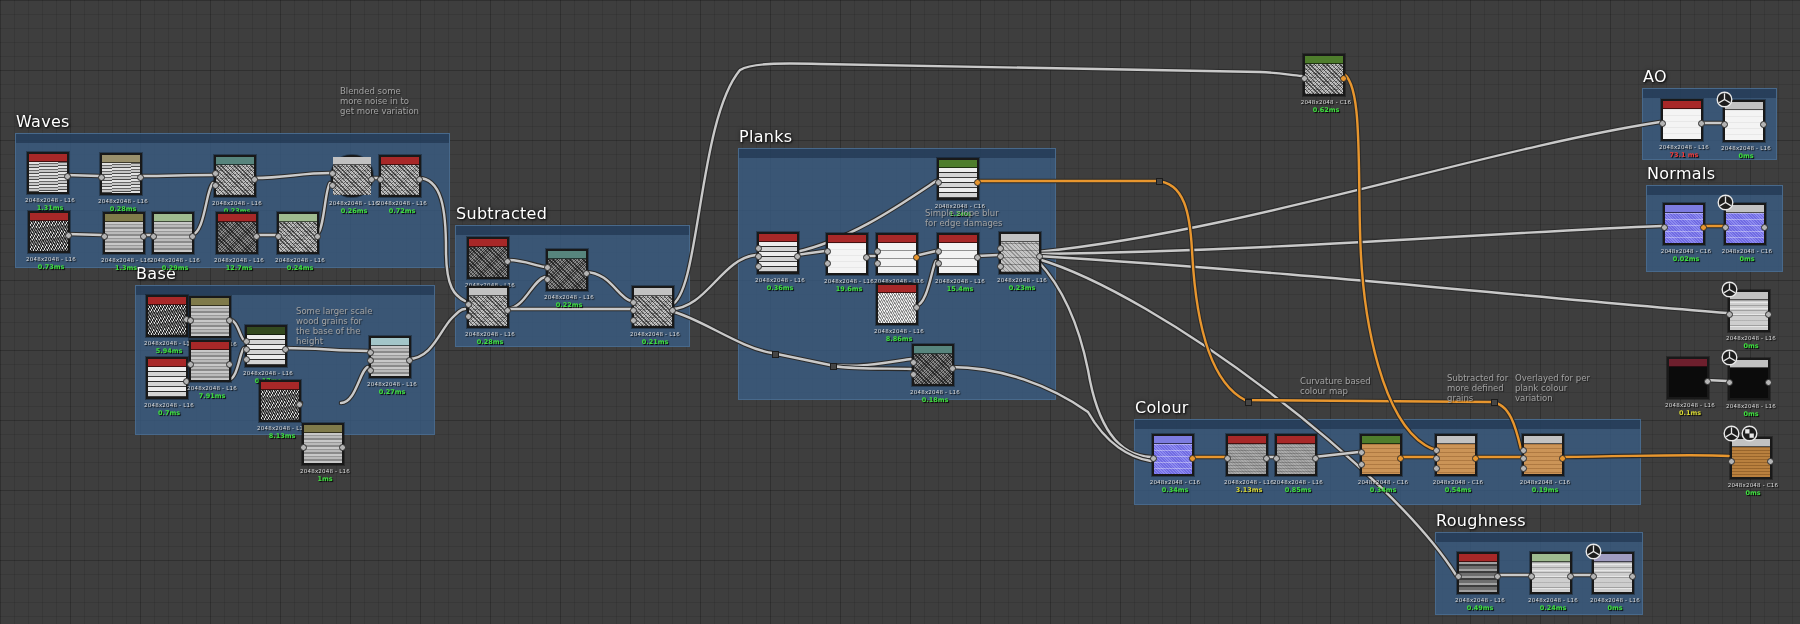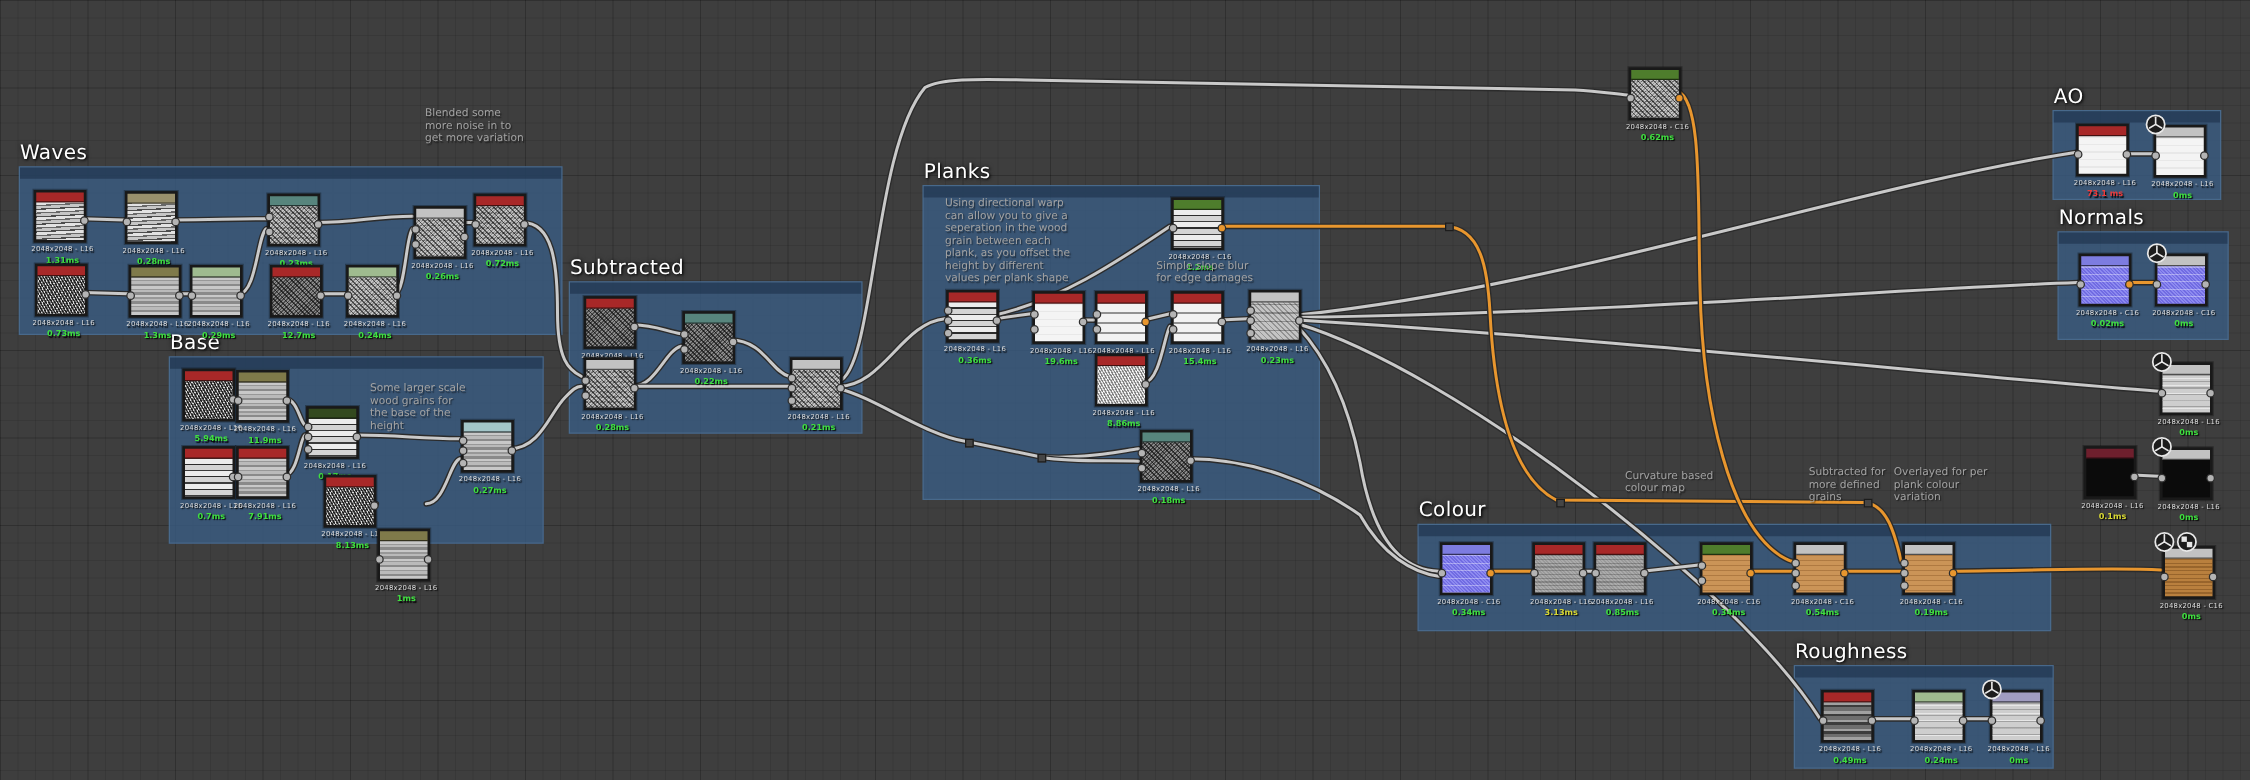--- a/index.html
+++ b/index.html
@@ -218,21 +218,21 @@
       <div class="hd" style="background: rgb(87, 133, 125);"></div>
       <div class="bd t-noise"></div>
       <div class="port" style="left: -4px; top: 13px;"></div>
       <div class="port" style="left: -4px; top: 25px;"></div>
       <div class="port" style="right: -4px; top: 19px;"></div>
       <div class="nlabel">
         <span class="l1">2048x2048 - L16</span>
         <span class="l2 tc-g">0.23ms</span>
       </div>
     </div>
-    <div class="node" style="left: 331px; top: 165px;">
+    <div class="node" style="left: 331px; top: 155px; border-radius: 20px;">
       <div class="hd" style="background: rgb(194, 194, 194);"></div>
       <div class="bd t-noise"></div>
       <div class="port" style="left: -4px; top: 13px;"></div>
       <div class="port" style="left: -4px; top: 25px;"></div>
       <div class="port" style="right: -4px; top: 19px;"></div>
       <div class="nlabel">
         <span class="l1">2048x2048 - L16</span>
         <span class="l2 tc-g">0.26ms</span>
       </div>
     </div>
@@ -327,21 +327,21 @@
     </div>
     <div class="node" style="left: 146px; top: 357px;">
       <div class="hd" style="background: rgb(168, 40, 40);"></div>
       <div class="bd t-plank"></div>
       <div class="port" style="right: -4px; top: 19px;"></div>
       <div class="nlabel">
         <span class="l1">2048x2048 - L16</span>
         <span class="l2 tc-g">0.7ms</span>
       </div>
     </div>
-    <div class="node" style="left: 189px; top: 357px;">
+    <div class="node" style="left: 189px; top: 340px;">
       <div class="hd" style="background: rgb(168, 40, 40);"></div>
       <div class="bd t-grain"></div>
       <div class="port" style="left: -4px; top: 19px;"></div>
       <div class="port" style="right: -4px; top: 19px;"></div>
       <div class="nlabel">
         <span class="l1">2048x2048 - L16</span>
         <span class="l2 tc-g">7.91ms</span>
       </div>
     </div>
     <div class="node" style="left: 259px; top: 380px;">
@@ -737,18 +737,17 @@
           </g>
         </svg></div>
       <div class="nicon" style="left: 9px; top: -14px;"><svg width="17" height="17" viewBox="0 0 17 17">
           <circle cx="8.5" cy="8.5" r="7.3" fill="#1d1d1d" stroke="#e8e8e8" stroke-width="1.4"></circle>
           <rect x="4.2" y="4.2" width="4.3" height="4.3" fill="#e8e8e8"></rect>
           <rect x="8.5" y="8.5" width="4.3" height="4.3" fill="#e8e8e8"></rect>
         </svg></div>
     </div>
     <div class="comment" style="left: 340px; top: 86px; width: 82px;">Blended some more noise in to get more variation</div>
     <div class="comment" style="left: 296px; top: 306px; width: 82px;">Some larger scale wood grains for the base of the height</div>
-    <div class="comment" style="left: 756px; top: 158px; width: 108px;">Using directional warp can allow you to give a seperation in the wood grain between each plank, as you offset the height by different values per plank shape</div>
     <div class="comment" style="left: 925px; top: 208px; width: 88px;">Simple slope blur for edge damages</div>
     <div class="comment" style="left: 1300px; top: 376px; width: 78px;">Curvature based colour map</div>
     <div class="comment" style="left: 1447px; top: 373px; width: 84px;">Subtracted for more defined grains</div>
     <div class="comment" style="left: 1515px; top: 373px; width: 90px;">Overlayed for per plank colour variation</div>
   </div>
 
 </body></html>

